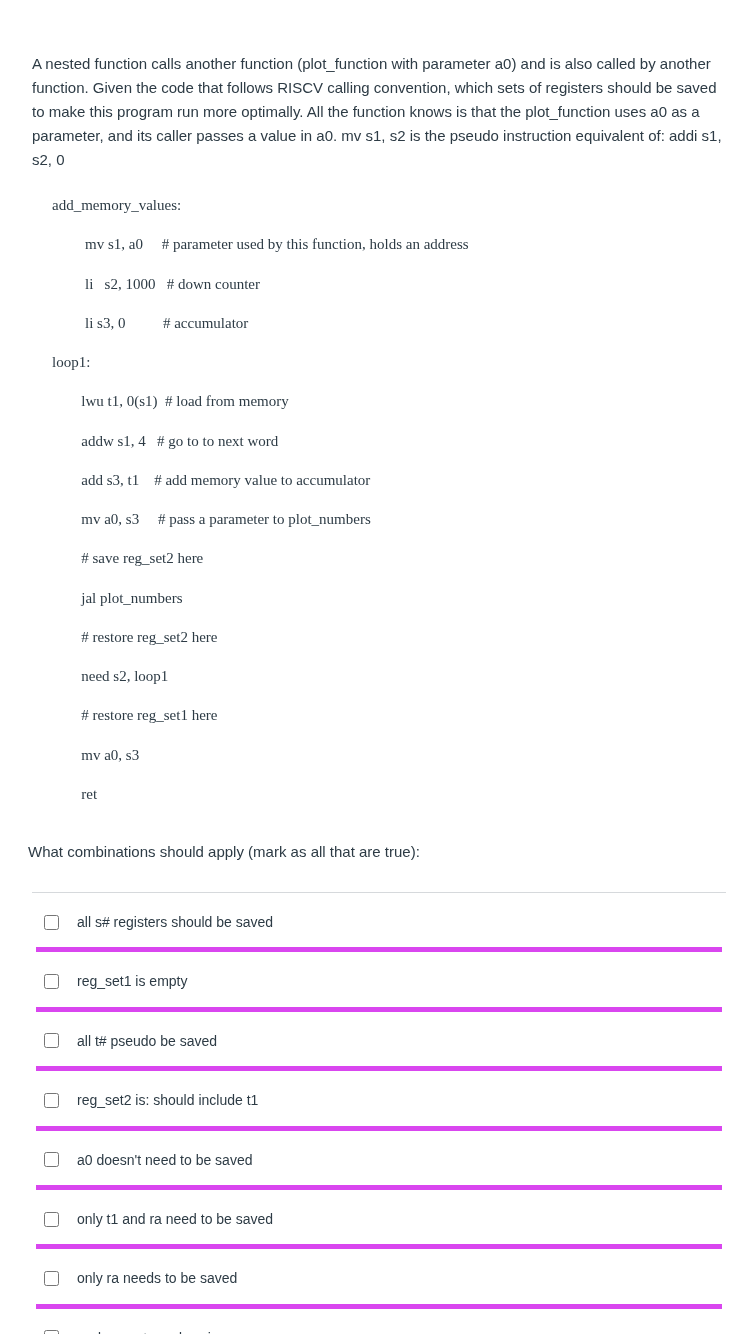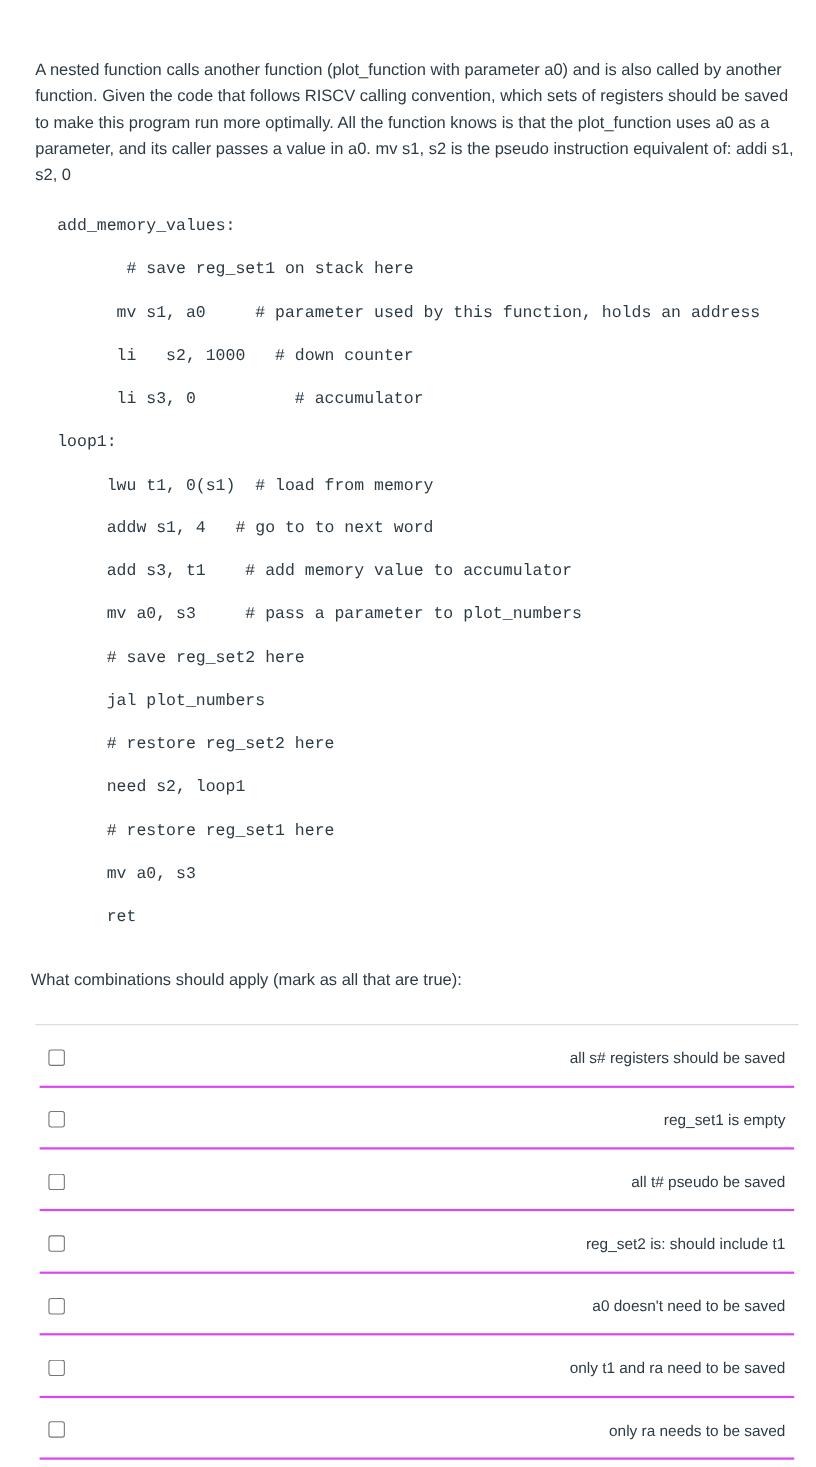--- a/index.html
+++ b/index.html
@@ -17,61 +17,59 @@
       padding: 40px 20px 20px 20px;
     }
     .question-text {
       margin-bottom: 16px;
     }
     .code-block {
       margin: 12px 0 28px 0;
     }
     .code-line {
       white-space: pre;
-      font-family: Liberation Mono, monospace;
+      font-family: Liberation Serif, serif;
       font-size: 15px;
       line-height: 2.35;
     }
     .indent-1 { padding-left: 20px; }
     .indent-2 { padding-left: 38px; }
     .prompt-line {
       margin: 12px 0 28px 0;
     }
     .options-list {
       border-top: 1px solid #d6d9dc;
       margin-top: 6px;
     }
     .option-row {
-      border-bottom: 2px solid #d946ef;
+      border-bottom: 5px solid #d946ef;
       padding: 10px 4px;
       display: flex;
       align-items: center;
       gap: 10px;
-      justify-content: space-between;
     }
     .option-row input[type="checkbox"] {
       width: 15px;
       height: 15px;
       cursor: pointer;
       accent-color: #666;
       flex-shrink: 0;
     }
     .option-row .label {
       font-size: 14px;
       color: #2d3b45;
     }
   </style>
 </head>
 <body>
 
 <div class="question-text">A nested function calls another function (plot_function with parameter a0) and is also called by another function.  Given the code that follows  RISCV calling convention, which sets of registers should be saved to make this program run more optimally.   All the function knows  is that the plot_function uses a0 as a parameter, and its caller passes a value in a0.  mv s1, s2    is the pseudo instruction equivalent of:  addi s1, s2, 0</div>
 
 <div class="code-block">
   <div class="code-line indent-1">add_memory_values:</div>
-  <div class="code-line indent-2">     # save reg_set1 on stack here</div>
   <div class="code-line indent-2">    mv s1, a0     # parameter used by this function, holds an address</div>
   <div class="code-line indent-2">    li   s2, 1000   # down counter  </div>
   <div class="code-line indent-2">    li s3, 0          # accumulator </div>
   <div class="code-line indent-1">loop1: </div>
   <div class="code-line indent-2">   lwu t1, 0(s1)  # load from memory   </div>
   <div class="code-line indent-2">   addw s1, 4   # go to to next word</div>
   <div class="code-line indent-2">   add s3, t1    # add memory value to accumulator</div>
   <div class="code-line indent-2">   mv a0, s3     # pass a parameter to plot_numbers</div>
   <div class="code-line indent-2">   # save reg_set2 here</div>
   <div class="code-line indent-2">   jal plot_numbers</div>

